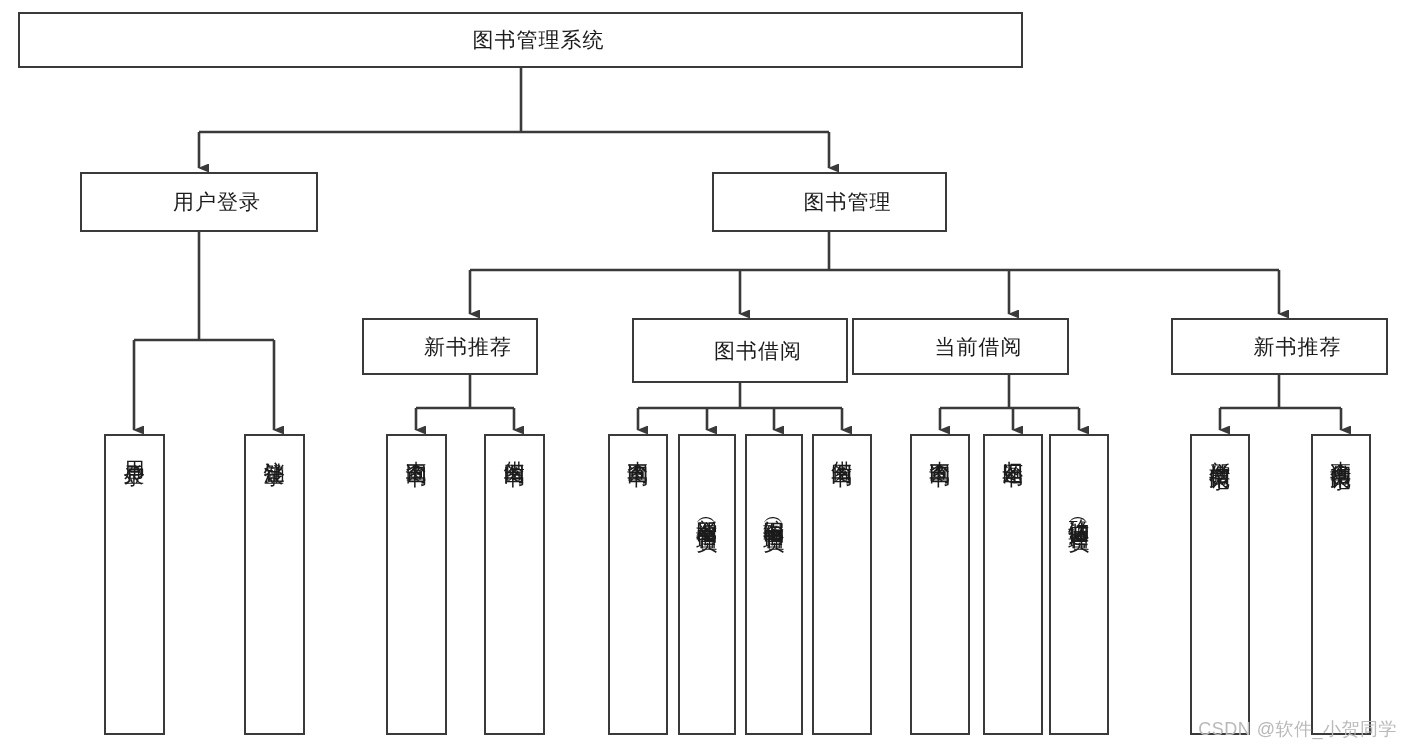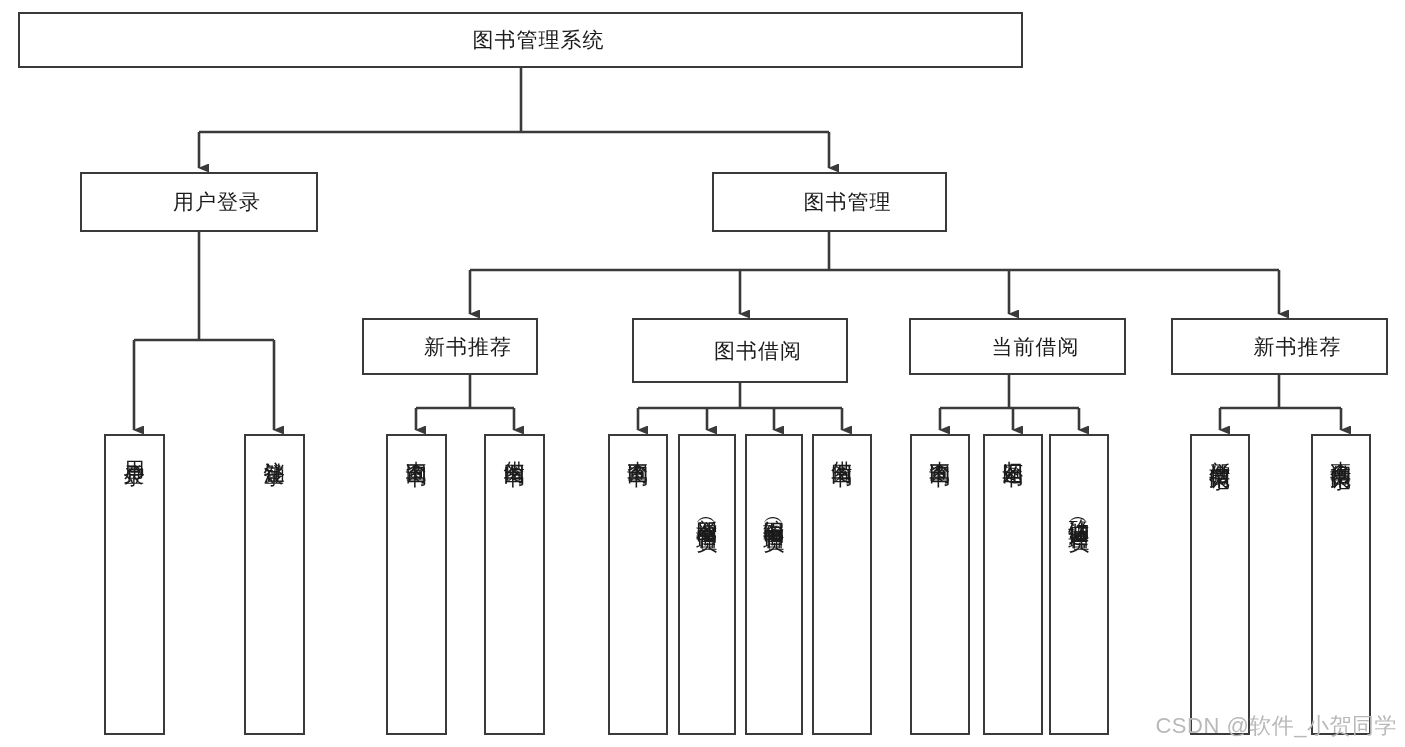--- a/index.html
+++ b/index.html
@@ -51,21 +51,21 @@
     white-space: nowrap;
     text-align: left;
   }
   .node.vert.mid .vlabel {
     margin-top: 58px;
   }
   .watermark {
     position: absolute;
     right: 8px;
     bottom: 6px;
-    font-size: 22px;
+    font-size: 18px;
     color: #b9b9b9;
     white-space: nowrap;
     letter-spacing: 0.5px;
   }
 </style>
 </head>
 <body>
 
 <div id="canvas">
 
@@ -129,21 +129,21 @@
   <div class="node horiz" id="l1-1" style="left: 712px; top: 172px; width: 235px; height: 60px;">
     <span>图书管理</span>
   </div>
 
   <div class="node horiz" id="l2-0" style="left: 362px; top: 318px; width: 176px; height: 57px;">
     <span>新书推荐</span>
   </div>
   <div class="node horiz" id="l2-1" style="left: 632px; top: 318px; width: 216px; height: 65px;">
     <span>图书借阅</span>
   </div>
-  <div class="node horiz" id="l2-2" style="left: 909px; top: 318px; width: 217px; height: 57px;">
+  <div class="node horiz" id="l2-2" style="left: 852px; top: 318px; width: 217px; height: 57px;">
     <span>当前借阅</span>
   </div>
   <div class="node horiz" id="l2-3" style="left: 1171px; top: 318px; width: 217px; height: 57px;">
     <span>新书推荐</span>
   </div>
 
   <div class="node vert" id="lf-0" style="left: 104px; top: 434px; width: 61px; height: 301px;">
     <span class="vlabel">用户登录</span>
   </div>
   <div class="node vert" id="lf-1" style="left: 244px; top: 434px; width: 61px; height: 301px;">

